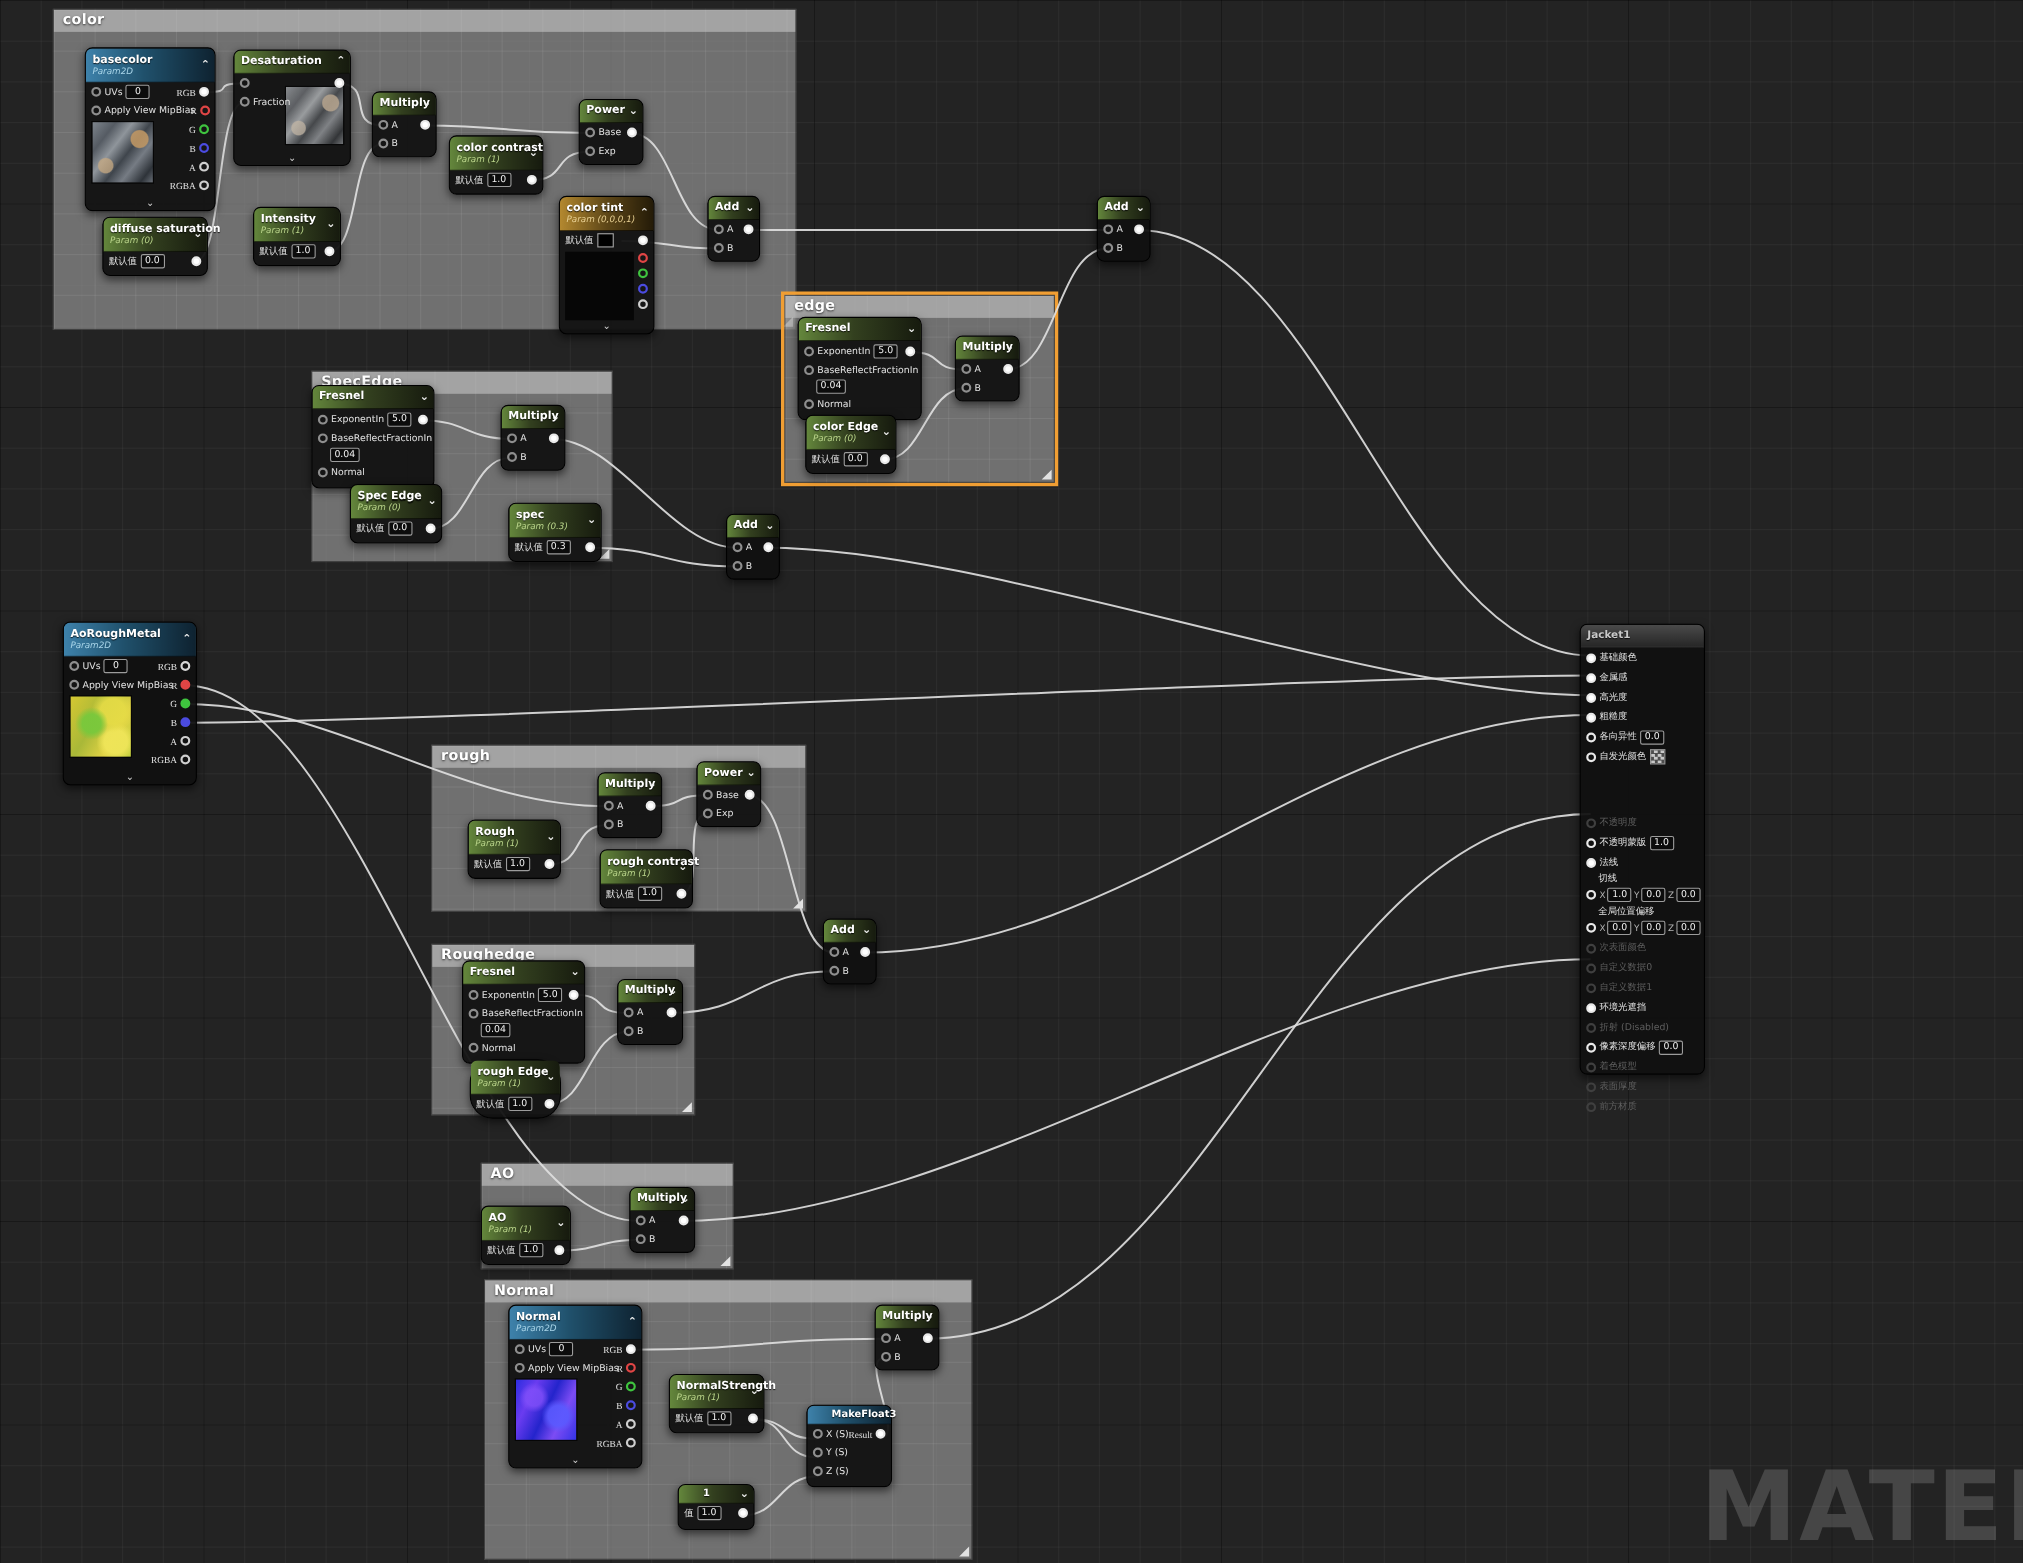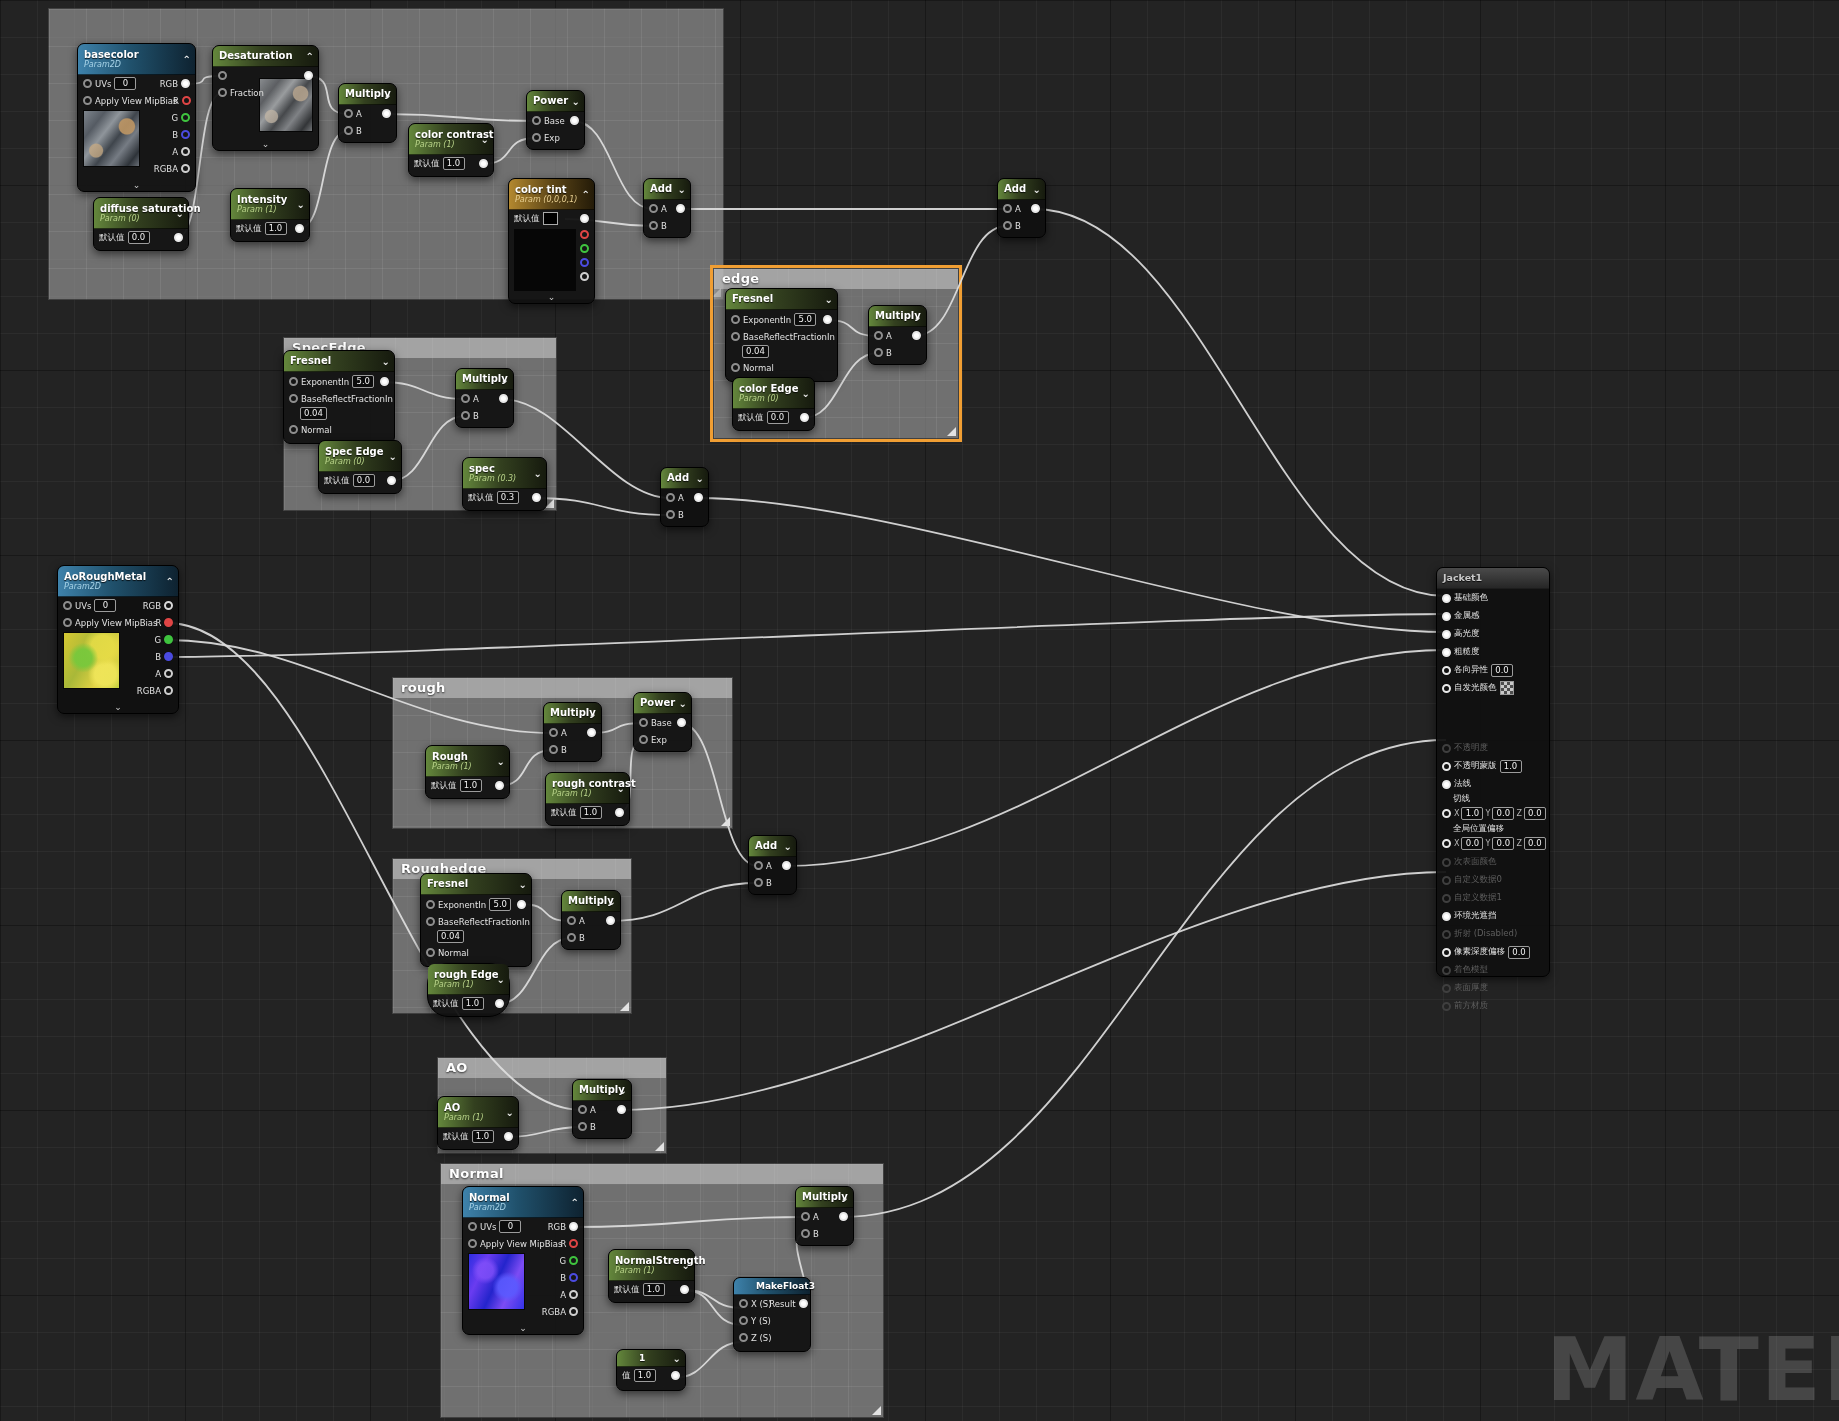--- a/index.html
+++ b/index.html
@@ -36,21 +36,21 @@
   .hdr.green .hsub{color:#b9d48a;}
   .hdr.blue{background:linear-gradient(90deg,#3e82ab 0%,#20516c 45%,#0e2230 100%);}
   .hdr.blue .hsub{color:#a8d4e8;}
   .hdr.gold{background:linear-gradient(90deg,#b3882f 0%,#5d4617 50%,#241b08 100%);}
   .hdr.gold .hsub{color:#e7cf92;}
   .hdr.dark{background:linear-gradient(#4a4a4a,#262626);}
   .hdr.dark .htitle{color:#c9c9c9;font-size:9.5px;}
   .chev{position:absolute;right:4px;top:50%;transform:translateY(-50%);color:#eee;font-size:10px;font-weight:bold;}
   .row{display:flex;align-items:center;height:17px;padding:0 5px;position:relative;z-index:2;}
   .side{display:flex;align-items:center;gap:3px;min-width:0;}
-  .side.rt{margin-left:auto;}
+  .side.rt{margin-left:auto;font-family:Liberation Serif, serif;}
   .lbl{white-space:nowrap;font-size:8.5px;color:#e2e2e2;}
   .lbl.dim{color:#5e5e5e;}
   .vbox{display:inline-block;min-width:14px;padding:0 3px;border:1px solid #9c9c9c;background:#0c0c0c;
     border-radius:2px;color:#f0f0f0;font-size:8.5px;line-height:11px;text-align:center;}
   .pin{width:9px;height:9px;border-radius:50%;flex:none;box-sizing:border-box;}
   .pin.in{background:#141414;border:2px solid #8e8e8e;}
   .pin.out{background:#fff;border:2px solid #e9e9e9;}
   .pin.open{background:transparent;border:2px solid #e9e9e9;}
   .pin.dis{background:transparent;border:2px solid #3f3f3f;}
   .pin.ring{background:transparent;}
@@ -77,20 +77,21 @@
     linear-gradient(115deg,#2d2de0 0%,#6a3cf0 25%,#2424cc 50%,#7c4cf4 72%,#3333e8 100%);}
   .th-black{background:#060606;}
   .foot{position:absolute;bottom:0;left:0;right:0;text-align:center;font-size:9px;color:#cfcfcf;line-height:11px;z-index:2;}
 </style>
 </head>
 <body>
 
 <div id="canvas">
   <div id="watermark">MATERIAL</div>
 <div class="comment" style="left: 48px; top: 8px; width: 674px; height: 290px;">
+      <div class="ctitle">color</div>
       <div class="chandle"></div>
     </div>
     <div class="comment" style="left: 283px; top: 337px; width: 272px; height: 172px;">
       <div class="ctitle">SpecEdge</div>
       <div class="chandle"></div>
     </div>
     <div class="comment selected" style="left: 713px; top: 268px; width: 244px; height: 169px;">
       <div class="ctitle">edge</div>
       <div class="chandle"></div>
     </div>

